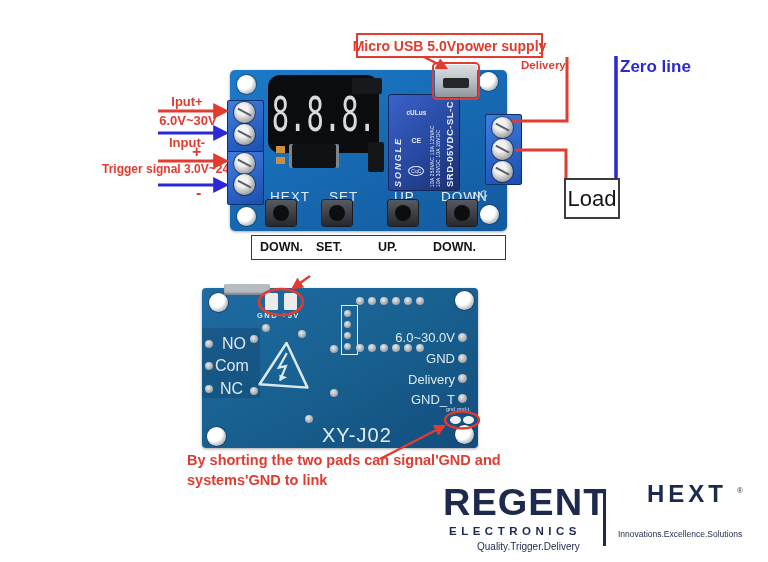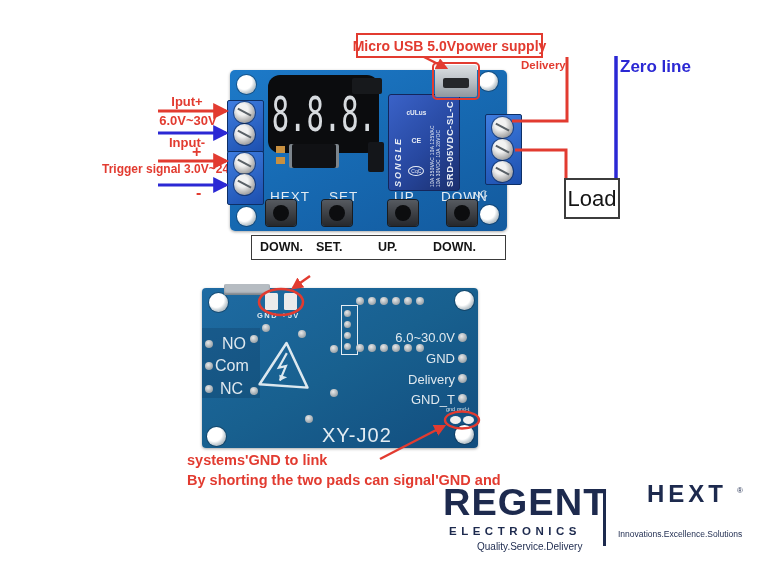--- a/index.html
+++ b/index.html
@@ -305,25 +305,25 @@
     <i class="dot" style="left:256px;top:106px;width:9px;height:9px"></i>
 
     <span class="tiny-lbl">gnd gnd-t</span>
     <i class="opad" style="left:248px;top:128px"></i>
     <i class="opad" style="left:261px;top:128px"></i>
 
     <span class="model-lbl">XY-J02</span>
   </div>
 
   <div class="red-note caption-pads">
+    <span style="display:block">By shorting the two pads can signal'GND  and</span>
     <span style="display:block">systems'GND  to link</span>
-    <span style="display:block">By shorting the two pads can signal'GND  and</span>
   </div>
 
   <div class="brand-txt brand-navy regent-name">REGENT</div>
   <div class="brand-txt brand-navy regent-sub">ELECTRONICS</div>
-  <div class="brand-txt brand-navy regent-tag">Quality.Service.Delivery</div>
+  <div class="brand-txt brand-navy regent-tag">Quality.Trigger.Delivery</div>
   <div class="brand-div"></div>
   <div class="brand-txt brand-navy hext-name">HEXT</div>
   <div class="brand-txt brand-navy hext-reg">®</div>
   <div class="brand-txt brand-navy hext-tag">Innovations.Excellence.Solutions</div>
 
 </div>
 
 </body></html>

